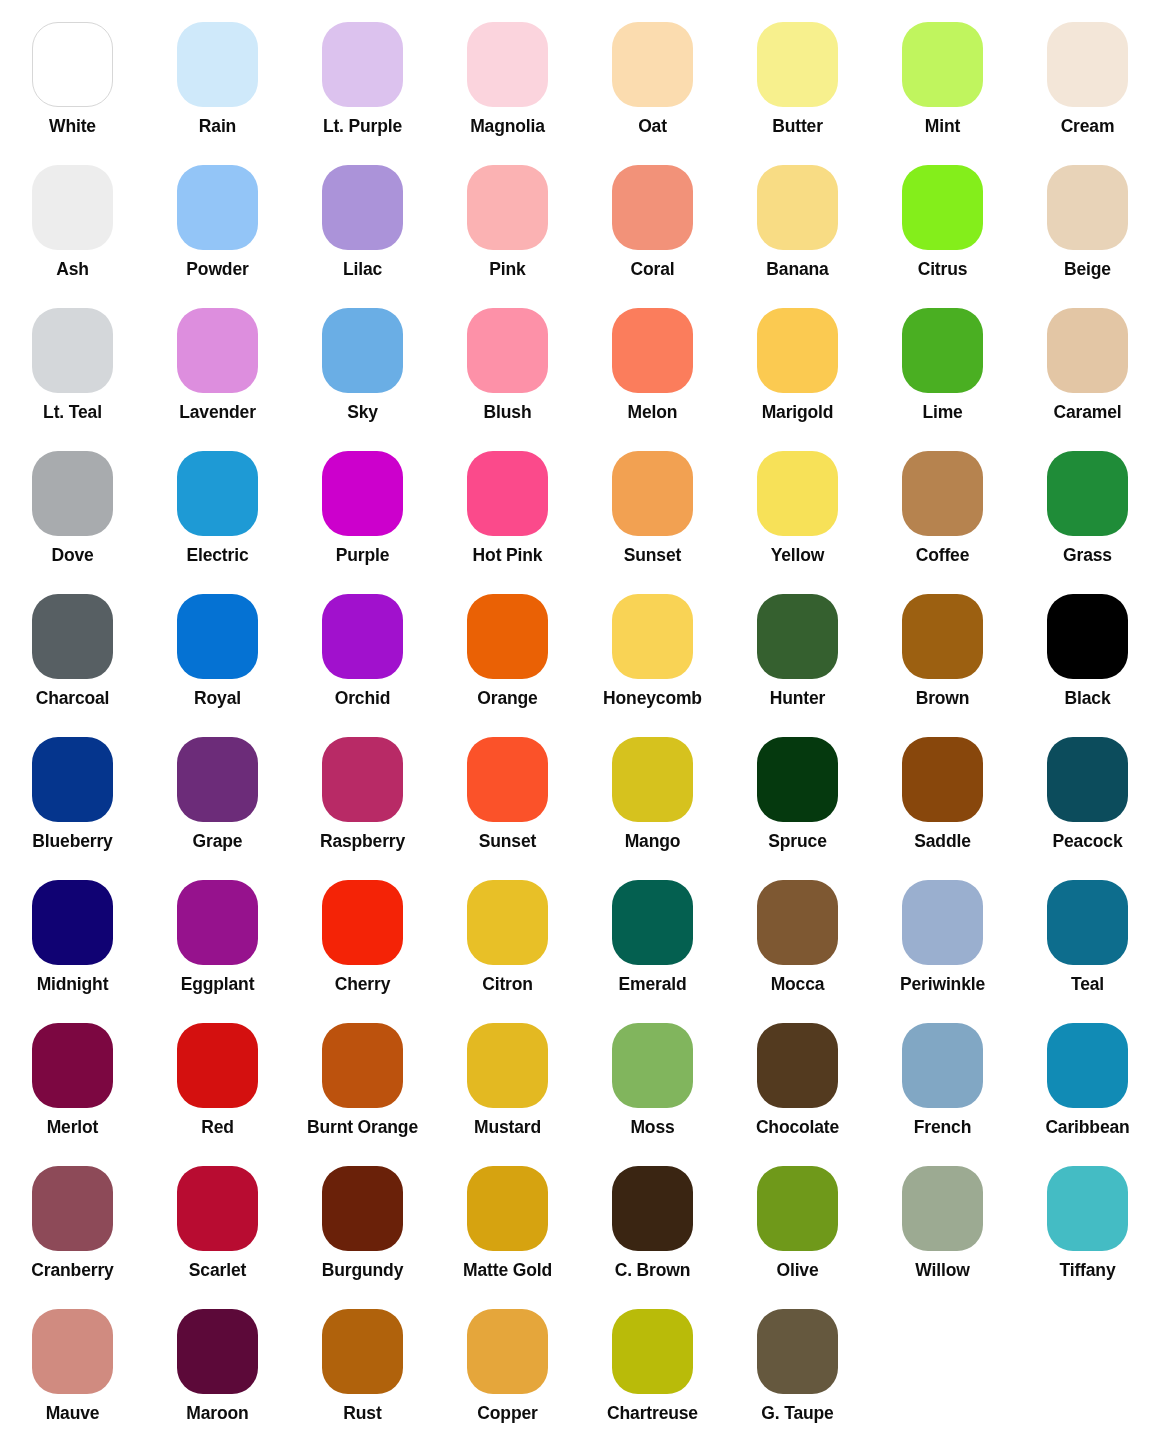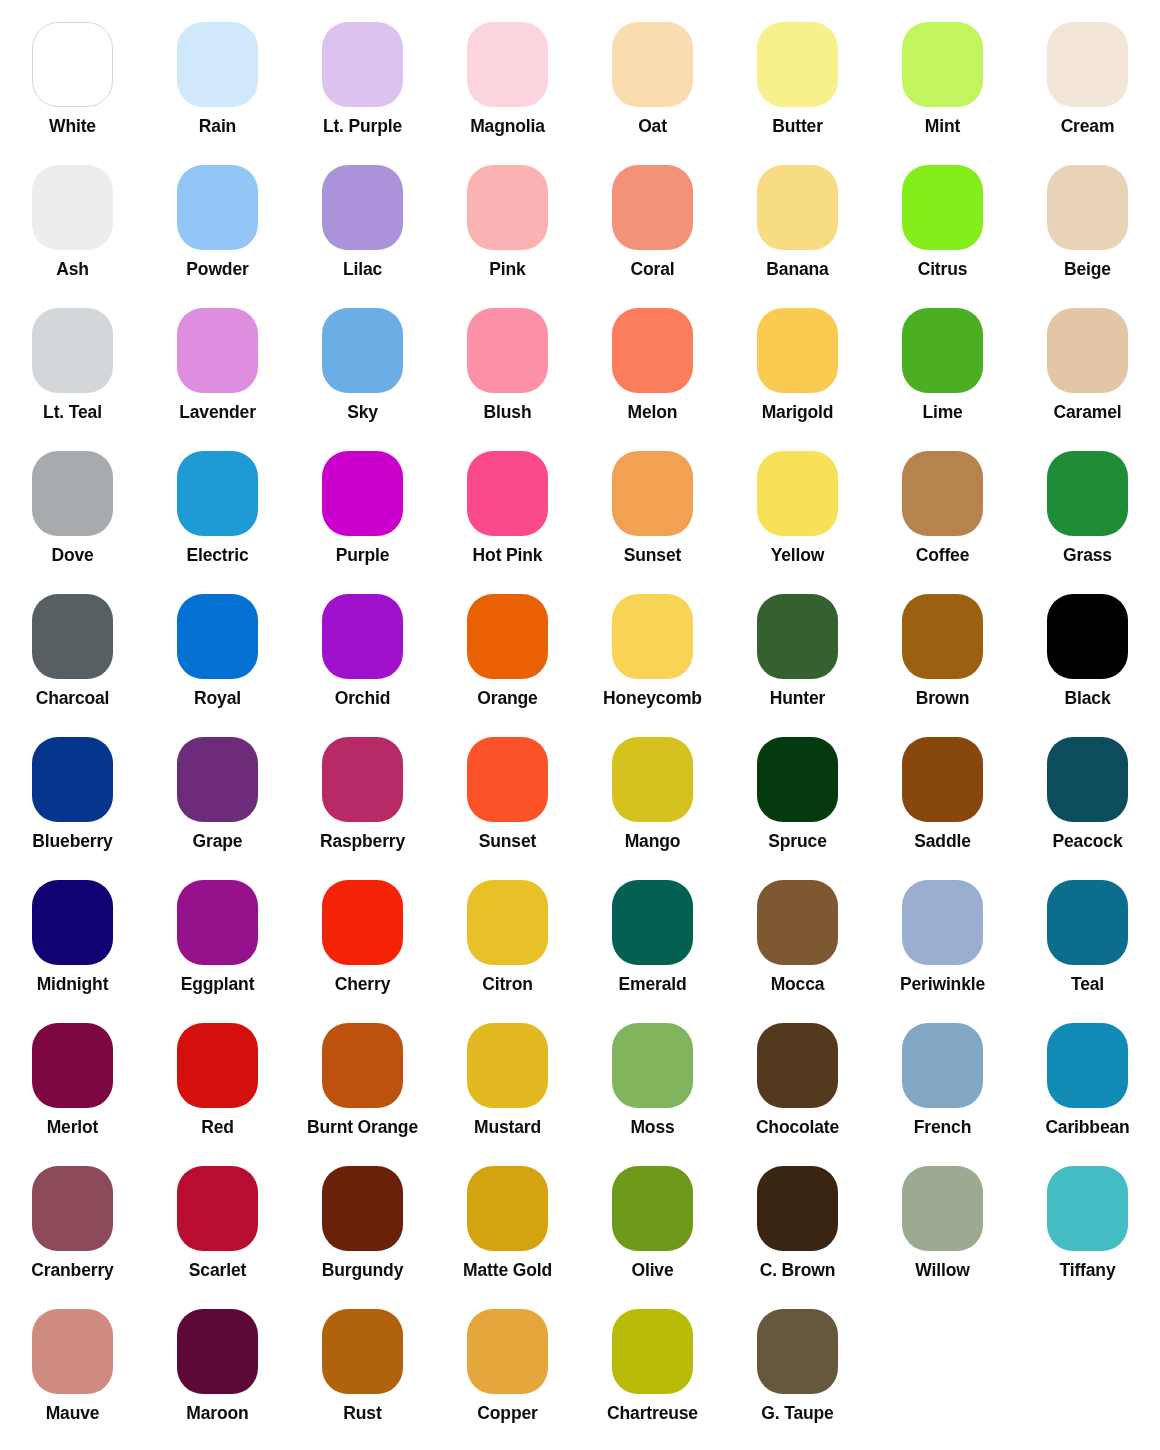--- a/index.html
+++ b/index.html
@@ -322,26 +322,26 @@
     </div>
     <div class="swatch-cell">
       <div class="swatch-chip" style="background-color: rgb(106, 33, 9);"></div>
       <div class="swatch-label">Burgundy</div>
     </div>
     <div class="swatch-cell">
       <div class="swatch-chip" style="background-color: rgb(214, 163, 16);"></div>
       <div class="swatch-label">Matte Gold</div>
     </div>
     <div class="swatch-cell">
+      <div class="swatch-chip" style="background-color: rgb(58, 37, 18);"></div>
+      <div class="swatch-label">C. Brown</div>
+    </div>
+    <div class="swatch-cell">
       <div class="swatch-chip" style="background-color: rgb(111, 153, 26);"></div>
       <div class="swatch-label">Olive</div>
-    </div>
-    <div class="swatch-cell">
-      <div class="swatch-chip" style="background-color: rgb(58, 37, 18);"></div>
-      <div class="swatch-label">C. Brown</div>
     </div>
     <div class="swatch-cell">
       <div class="swatch-chip" style="background-color: rgb(156, 170, 146);"></div>
       <div class="swatch-label">Willow</div>
     </div>
     <div class="swatch-cell">
       <div class="swatch-chip" style="background-color: rgb(68, 188, 196);"></div>
       <div class="swatch-label">Tiffany</div>
     </div>
     <div class="swatch-cell">

